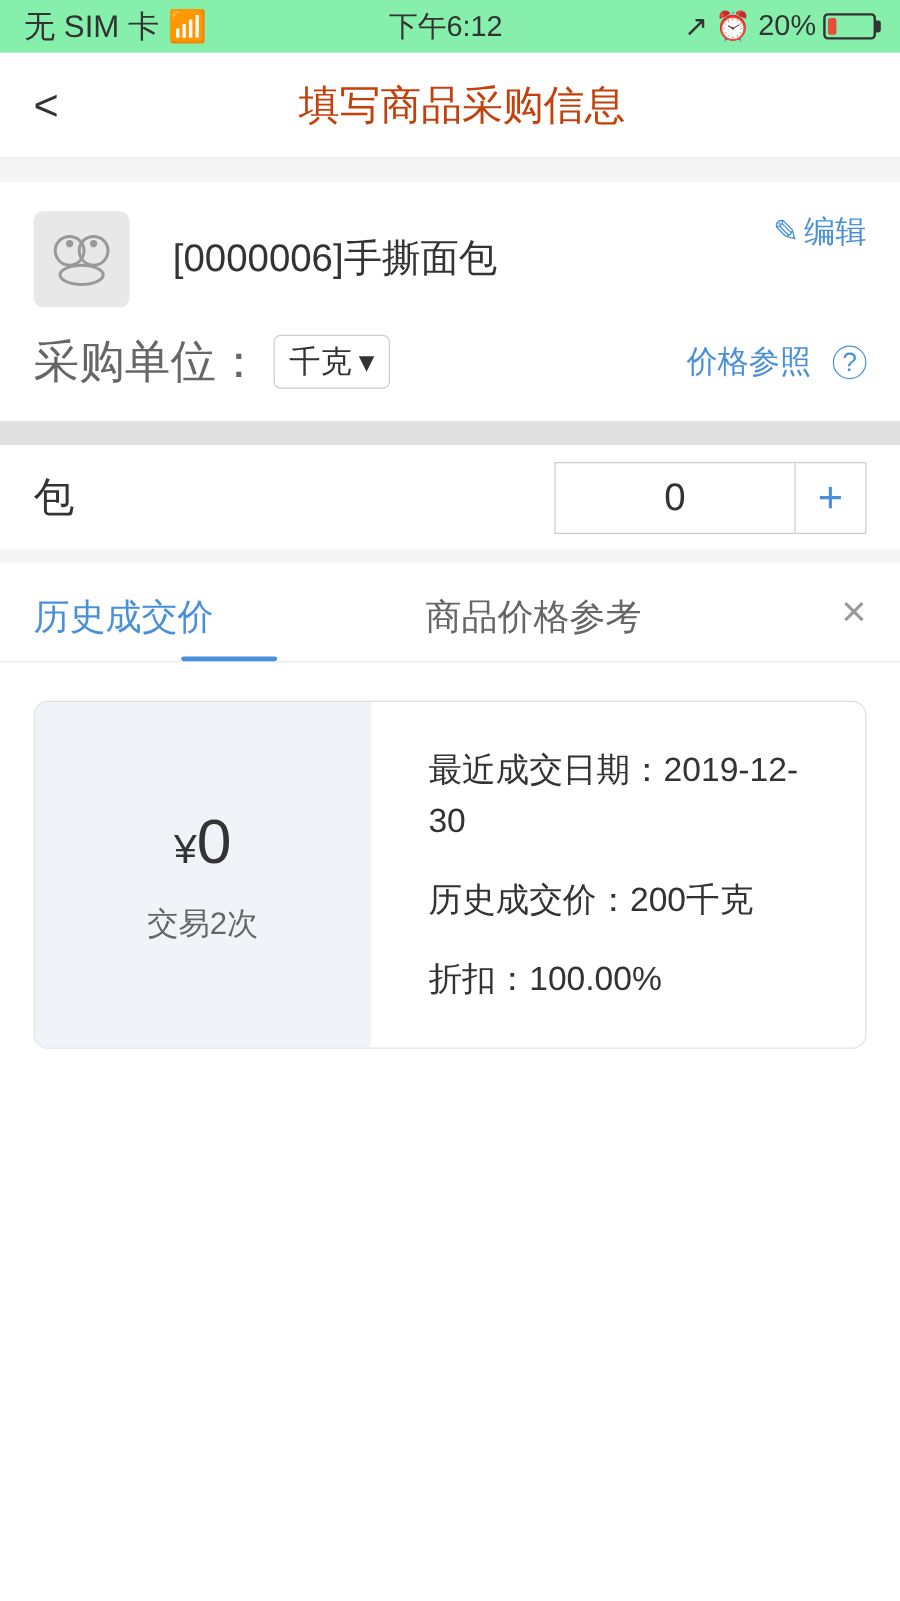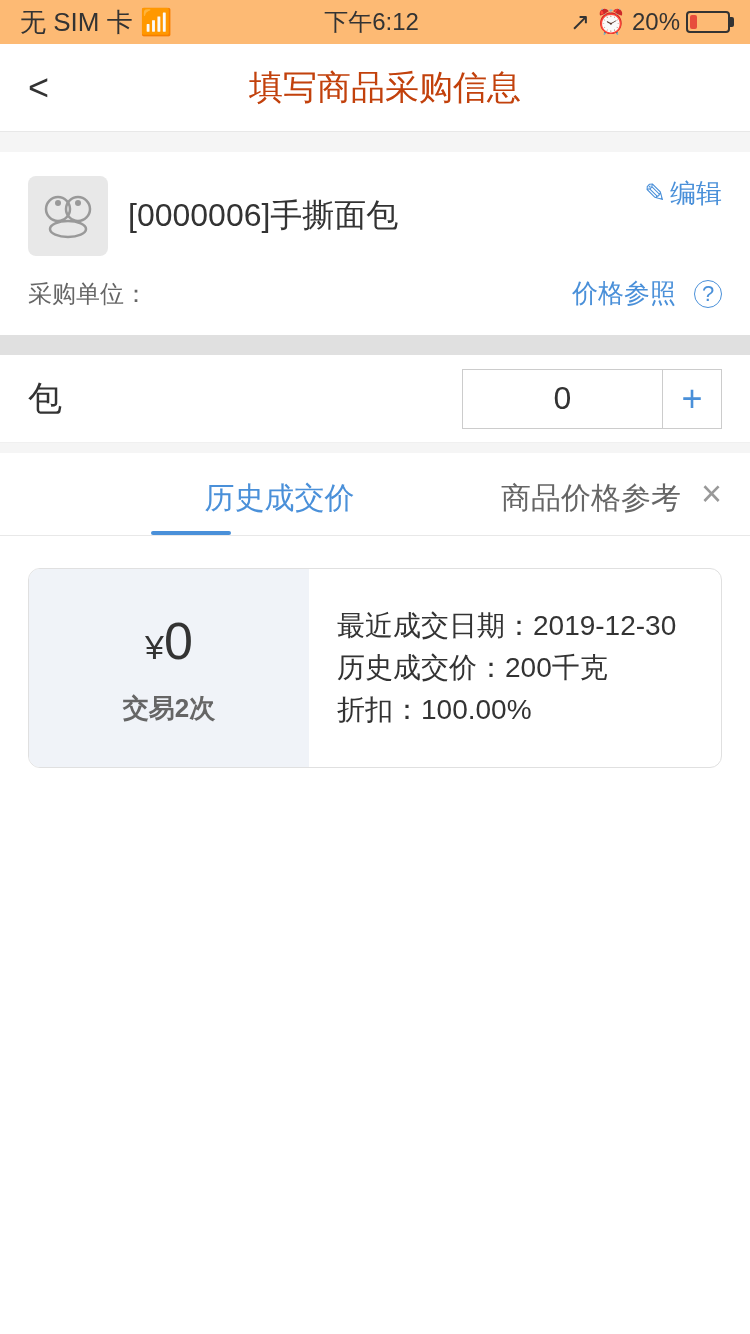--- a/index.html
+++ b/index.html
@@ -9,21 +9,21 @@
       min-height: 1334px;
       font-family: -apple-system, 'PingFang SC', 'Helvetica Neue', Arial, sans-serif;
       background: #f5f5f5;
       overflow-x: hidden;
     }
 
     
     .status-bar {
       width: 750px;
       height: 44px;
-      background: #fdba74;
+      background: #86efac;
       display: flex;
       align-items: center;
       justify-content: space-between;
       padding: 0 20px;
       font-size: 28px;
     }
     .status-left {
       display: flex;
       align-items: center;
       gap: 8px;
@@ -104,21 +104,21 @@
     }
     .product-header {
       display: flex;
       align-items: flex-start;
       justify-content: space-between;
       margin-bottom: 20px;
     }
     .product-left {
       display: flex;
       align-items: center;
-      gap: 20px;
+      gap: 36px;
     }
     .product-icon {
       width: 80px;
       height: 80px;
       background: #e8e8e8;
       border-radius: 8px;
       display: flex;
       align-items: center;
       justify-content: center;
       flex-shrink: 0;
@@ -137,21 +137,21 @@
       cursor: pointer;
       flex-shrink: 0;
     }
     .product-unit-row {
       display: flex;
       align-items: center;
       justify-content: space-between;
       margin-top: 8px;
     }
     .unit-label {
-      font-size: 24px;
+      font-size: 38px;
       color: #666;
     }
     .unit-select {
       display: inline-flex;
       align-items: center;
       border: 1px solid #ccc;
       border-radius: 6px;
       padding: 4px 12px;
       font-size: 26px;
       color: #333;
@@ -237,21 +237,21 @@
       display: flex;
       align-items: center;
       border-bottom: 1px solid #e8e8e8;
       padding: 0 28px;
       position: relative;
     }
     .tab-item {
       flex: 1;
       display: flex;
       flex-direction: column;
-      align-items: flex-end;
+      align-items: flex-start;
       padding: 24px 0 16px;
       font-size: 30px;
       color: #666;
       cursor: pointer;
       position: relative;
     }
     .tab-item.active {
       color: #4a90d9;
       font-weight: 500;
     }
@@ -299,29 +299,29 @@
       color: #333;
       font-weight: 500;
     }
     .history-price .currency {
       font-size: 34px;
     }
     .history-trades {
       font-size: 26px;
       color: #666;
       margin-top: 20px;
-      font-weight: bold;
     }
     .history-right {
       flex: 1;
       padding: 36px 28px;
       display: flex;
       flex-direction: column;
-      gap: 0;
-      justify-content: center;
+      gap: 24px;
+      justify-content: center;
+      margin-left: 20px;
     }
     .history-detail-row {
       font-size: 28px;
       color: #333;
       line-height: 1.5;
     }
 
     
     .bottom-area {
       background: #fff;
@@ -370,20 +370,24 @@
       <div class="product-name">[0000006]手撕面包</div>
     </div>
     <div class="edit-btn">
       <span>✎</span>
       <span>编辑</span>
     </div>
   </div>
   <div class="product-unit-row">
     <div style="display:flex;align-items:center;gap:10px;">
       <span class="unit-label">采购单位：</span>
+      <div class="unit-select">
+        <span>千克</span>
+        <span>▾</span>
+      </div>
     </div>
     <div class="price-ref-btn">
       <span>价格参照</span>
       <span style="border:1px solid #4a90d9;border-radius:50%;width:28px;height:28px;display:inline-flex;align-items:center;justify-content:center;font-size:22px;">?</span>
     </div>
   </div>
 </div>
 
 <div class="section-divider"></div>
 

